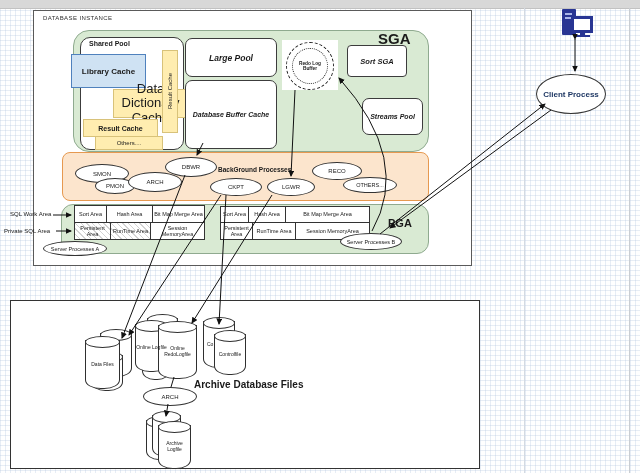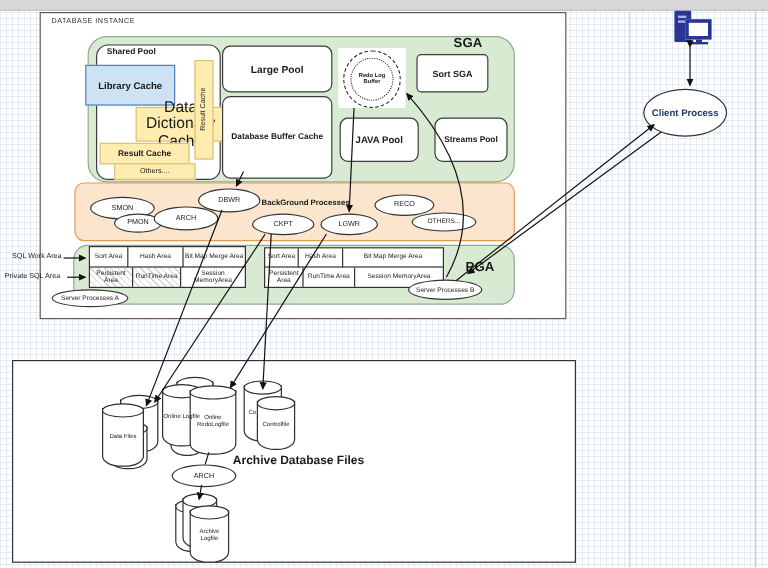--- a/index.html
+++ b/index.html
@@ -6,21 +6,21 @@
   .canvas{position:relative;width:640px;height:473px;overflow:hidden;background-color:#fff;
     background-image:linear-gradient(to right,rgba(176,196,222,.30) 1px,transparent 1px),
                      linear-gradient(to bottom,rgba(176,196,222,.30) 1px,transparent 1px);
     background-size:5px 5px;color:#1a1a1a;}
   .abs{position:absolute;}
   .grp{position:absolute;inset:0;pointer-events:none;}
   .topband{position:absolute;left:0;top:0;width:640px;height:8px;background:#d8d8d8;border-bottom:1px solid #c2c2c2;}
   .vline{position:absolute;top:8px;bottom:0;width:1px;background:#d4dae2;}
   .whitebox{position:absolute;background:#fff;border:1px solid #5a5a5a;}
   .greenbox{position:absolute;background:#d9ead3;border:1px solid #8faa8f;}
-  .node{position:absolute;background:#fff;border:1px solid #3c3c3c;border-radius:7px;display:flex;align-items:center;justify-content:center;text-align:center;}
+  .node{position:absolute;background:#fff;border:1px solid #3c3c3c;border-radius:7px;display:flex;align-items:center;justify-content:center;text-align:center;font-style:italic;}
   .tan{position:absolute;background:#ffedb0;border:1px solid #d8c27a;display:flex;align-items:center;justify-content:center;text-align:center;}
   .blue{position:absolute;background:#cfe2f3;border:1px solid #4f81bd;display:flex;align-items:center;justify-content:center;text-align:center;}
   .ell{position:absolute;background:#fff;border:1px solid #333;border-radius:50%;display:flex;align-items:center;justify-content:center;}
   .lbl{position:absolute;white-space:nowrap;}
   .b{font-weight:bold;}
   .vtext{writing-mode:vertical-rl;transform:rotate(180deg);font-size:6px;color:#222;}
   .tbl{position:absolute;border:1px solid #333;background:#fff;display:flex;flex-direction:column;}
   .trow{display:flex;}
   .tcell{box-sizing:border-box;border-right:1px solid #333;display:flex;align-items:center;justify-content:center;text-align:center;font-size:5.5px;line-height:1.12;padding:0 1px;}
   .tcell:last-child{border-right:none;}
@@ -40,21 +40,21 @@
 
   <div class="topband"></div>
   <div class="vline" style="left:524px;"></div>
   <div class="vline" style="left:629px;background:#c9cdd2;"></div>
 
   <div class="whitebox" style="left:33px;top:10px;width:437px;height:254px;"></div>
   <div class="lbl" style="left:43px;top:15px;font-size:6px;letter-spacing:.4px;color:#2e2e2e;">DATABASE INSTANCE</div>
 
   <div class="grp">
     <div class="greenbox" style="left:73px;top:30px;width:354px;height:120px;border-radius:16px;"></div>
-    <div class="lbl b" style="left:378px;top:30px;font-size:11px;">SGA</div>
+    <div class="lbl b" style="left:378px;top:30px;font-size:15px;">SGA</div>
 
     <div class="node" style="left:80px;top:37px;width:102px;height:111px;border-radius:10px;"></div>
     <div class="lbl" style="left:89px;top:40px;font-size:7px;font-weight:600;">Shared Pool</div>
     <div class="blue" style="left:71px;top:54px;width:73px;height:32px;font-size:8px;font-weight:bold;">Library Cache</div>
     <div class="tan" style="left:83px;top:89px;width:73px;height:27px;font-size:13px;font-weight:normal;line-height:1.1;margin-left:30px;">Data Dictionary Cache</div>
     <div class="tan" style="left:83px;top:119px;width:73px;height:16px;font-size:7px;font-weight:bold;">Result Cache</div>
     <div class="tan" style="left:95px;top:136px;width:66px;height:12px;font-size:6px;">Others....</div>
     <div class="tan" style="left:162px;top:50px;width:14px;height:81px;">
       <span class="vtext">Result Cache</span>
     </div>
@@ -62,21 +62,20 @@
     <div class="node" style="left:185px;top:38px;width:90px;height:37px;font-size:8.5px;font-weight:bold;">Large Pool</div>
     <div class="node" style="left:185px;top:80px;width:90px;height:67px;font-size:7px;font-weight:bold;">Database Buffer Cache</div>
 
     <div class="abs" style="left:282px;top:40px;width:56px;height:50px;background:#fff;">
       <div class="redo-circle" style="left:4px;top:2px;width:46px;height:46px;">
         <div class="redo-inner">Redo Log Buffer</div>
       </div>
     </div>
 
     <div class="node" style="left:347px;top:45px;width:58px;height:30px;font-size:7.5px;font-weight:bold;border-radius:4px;">Sort SGA</div>
-    <div class="node" style="left:283px;top:98px;width:64px;height:35px;font-size:8px;font-weight:bold;">JAVA Pool</div>
     <div class="node" style="left:362px;top:98px;width:59px;height:35px;font-size:7px;font-weight:bold;">Streams Pool</div>
   </div>
 
   <div class="grp">
     <div class="abs" style="left:62px;top:152px;width:365px;height:47px;background:#fce5cd;border:1px solid #e69950;border-radius:8px;"></div>
     <div class="lbl b" style="left:218px;top:166px;font-size:6.5px;">BackGround Processes</div>
     <div class="ell" style="left:75px;top:164px;width:52px;height:17px;font-size:6px;">SMON</div>
     <div class="ell" style="left:95px;top:178px;width:38px;height:14px;font-size:6px;">PMON</div>
     <div class="ell" style="left:128px;top:172px;width:52px;height:18px;font-size:6px;">ARCH</div>
     <div class="ell" style="left:165px;top:157px;width:50px;height:18px;font-size:6px;">DBWR</div>

